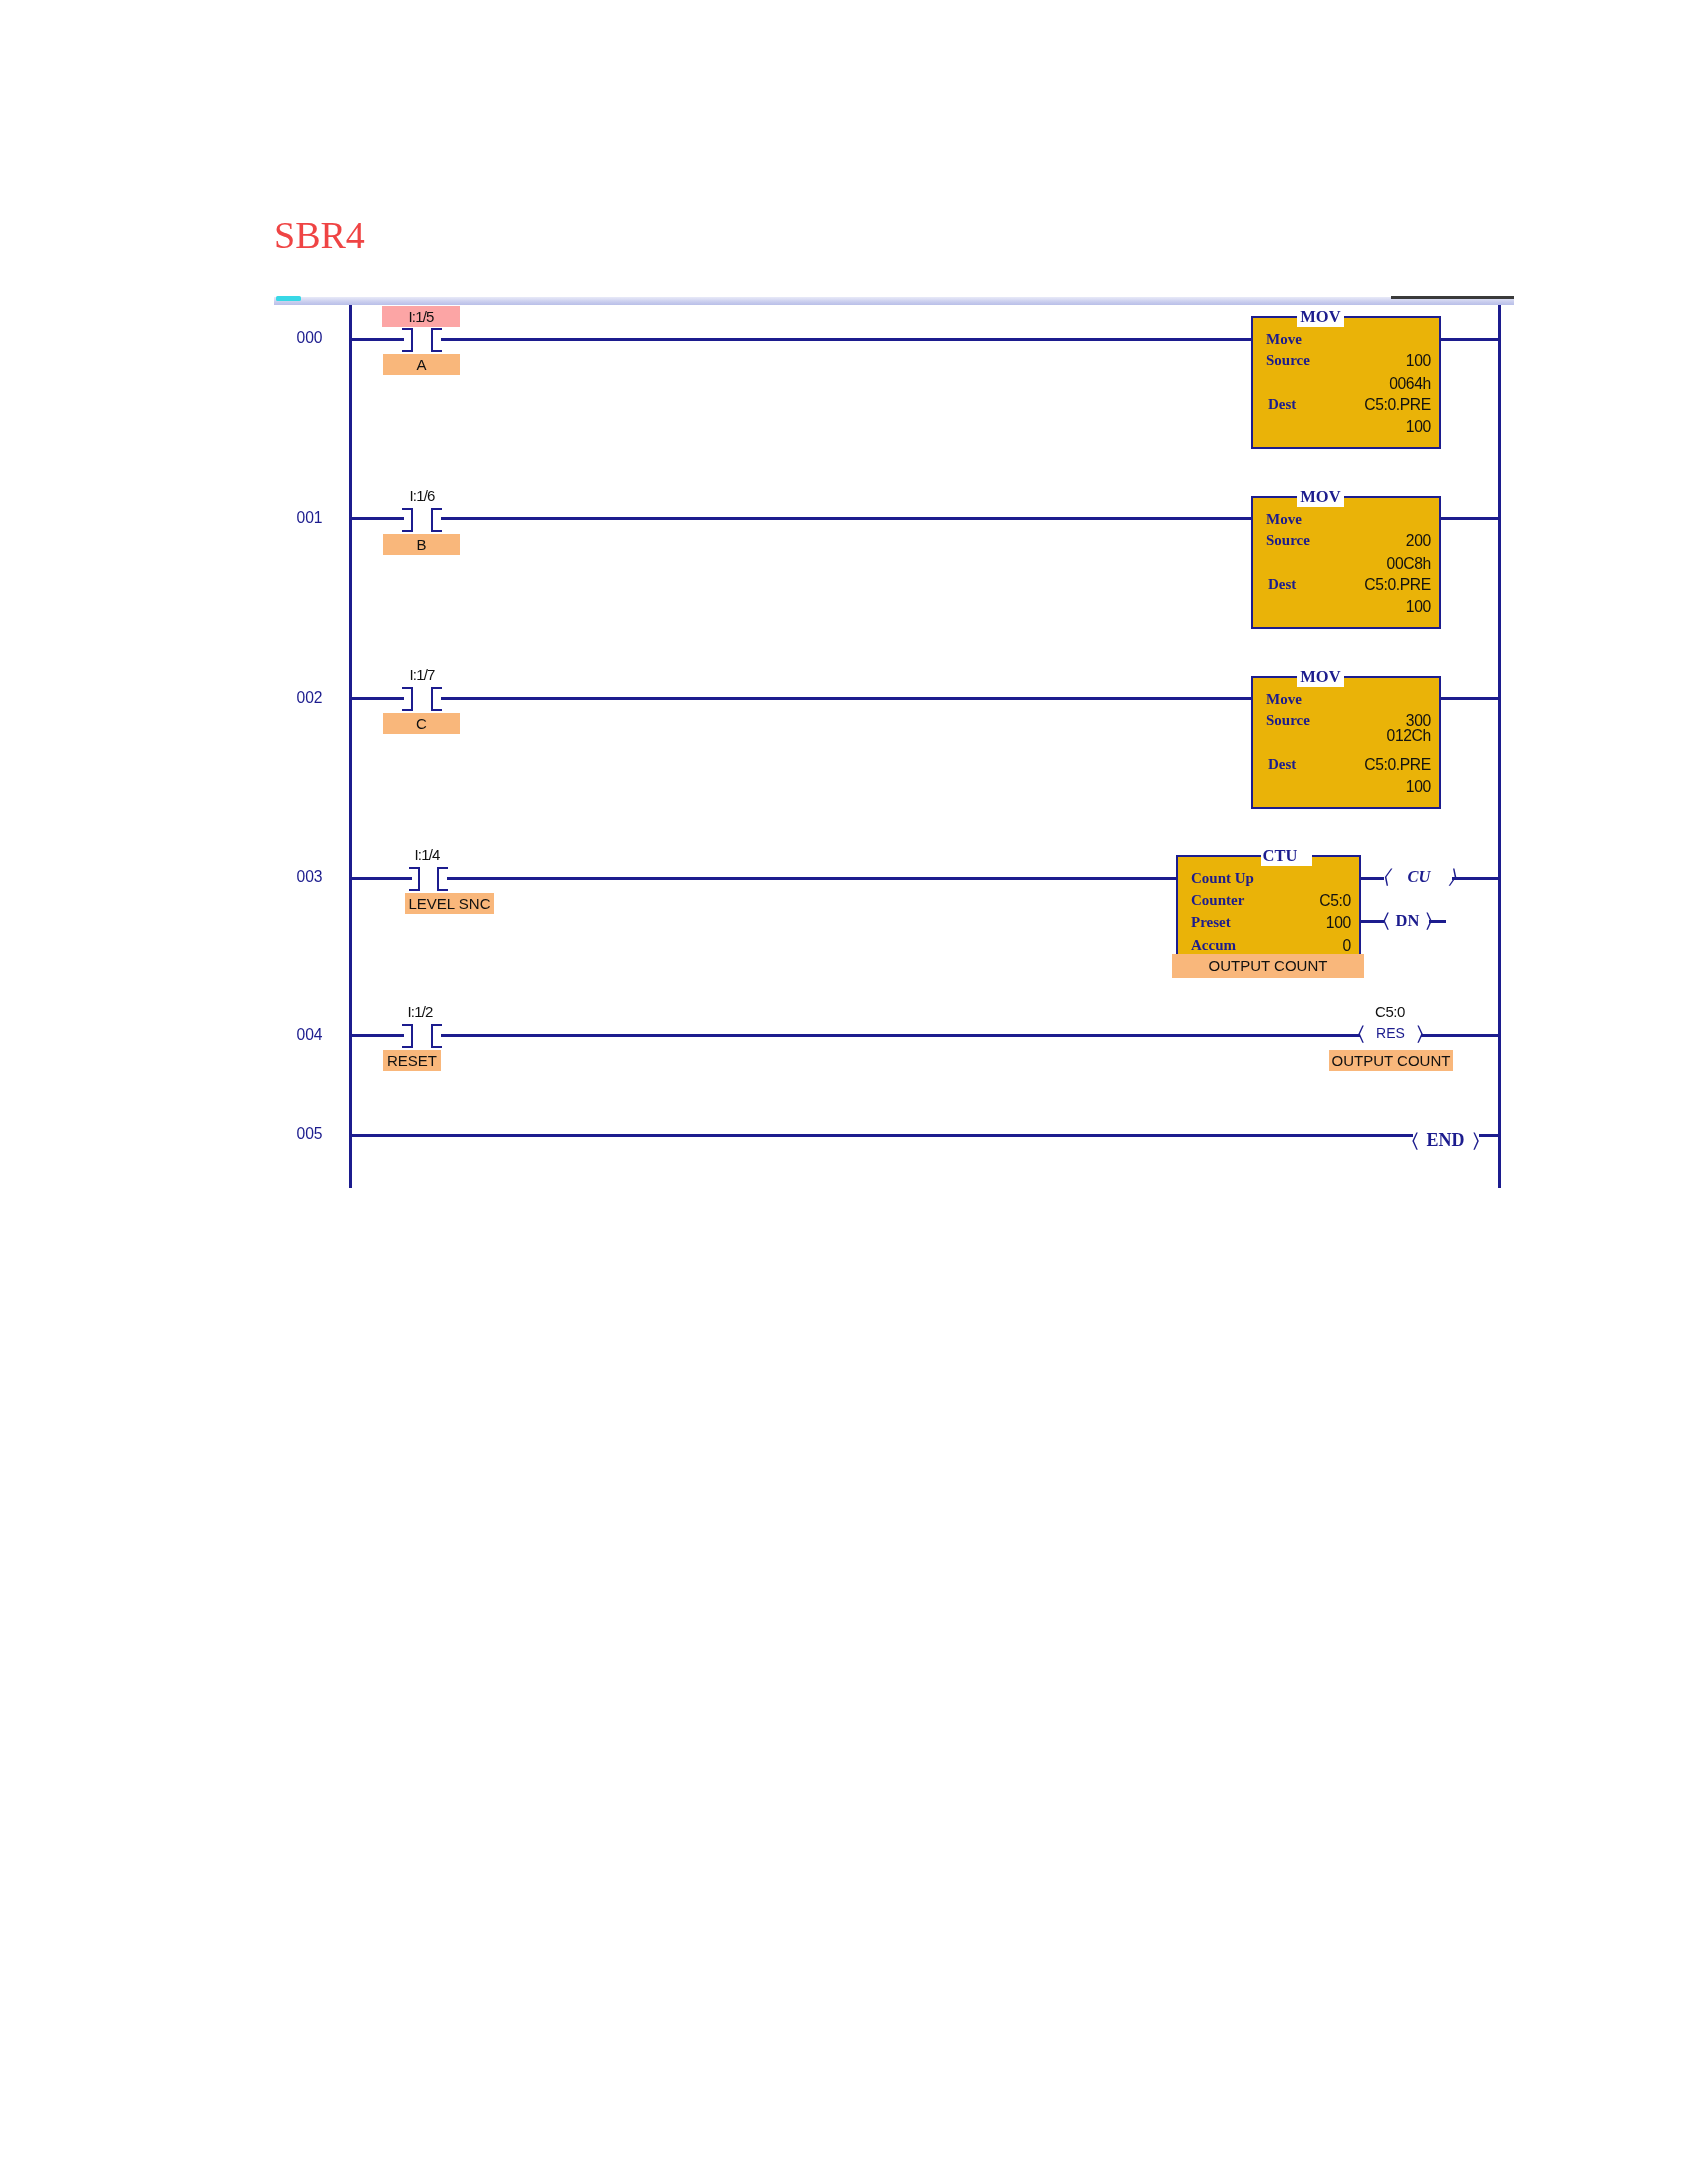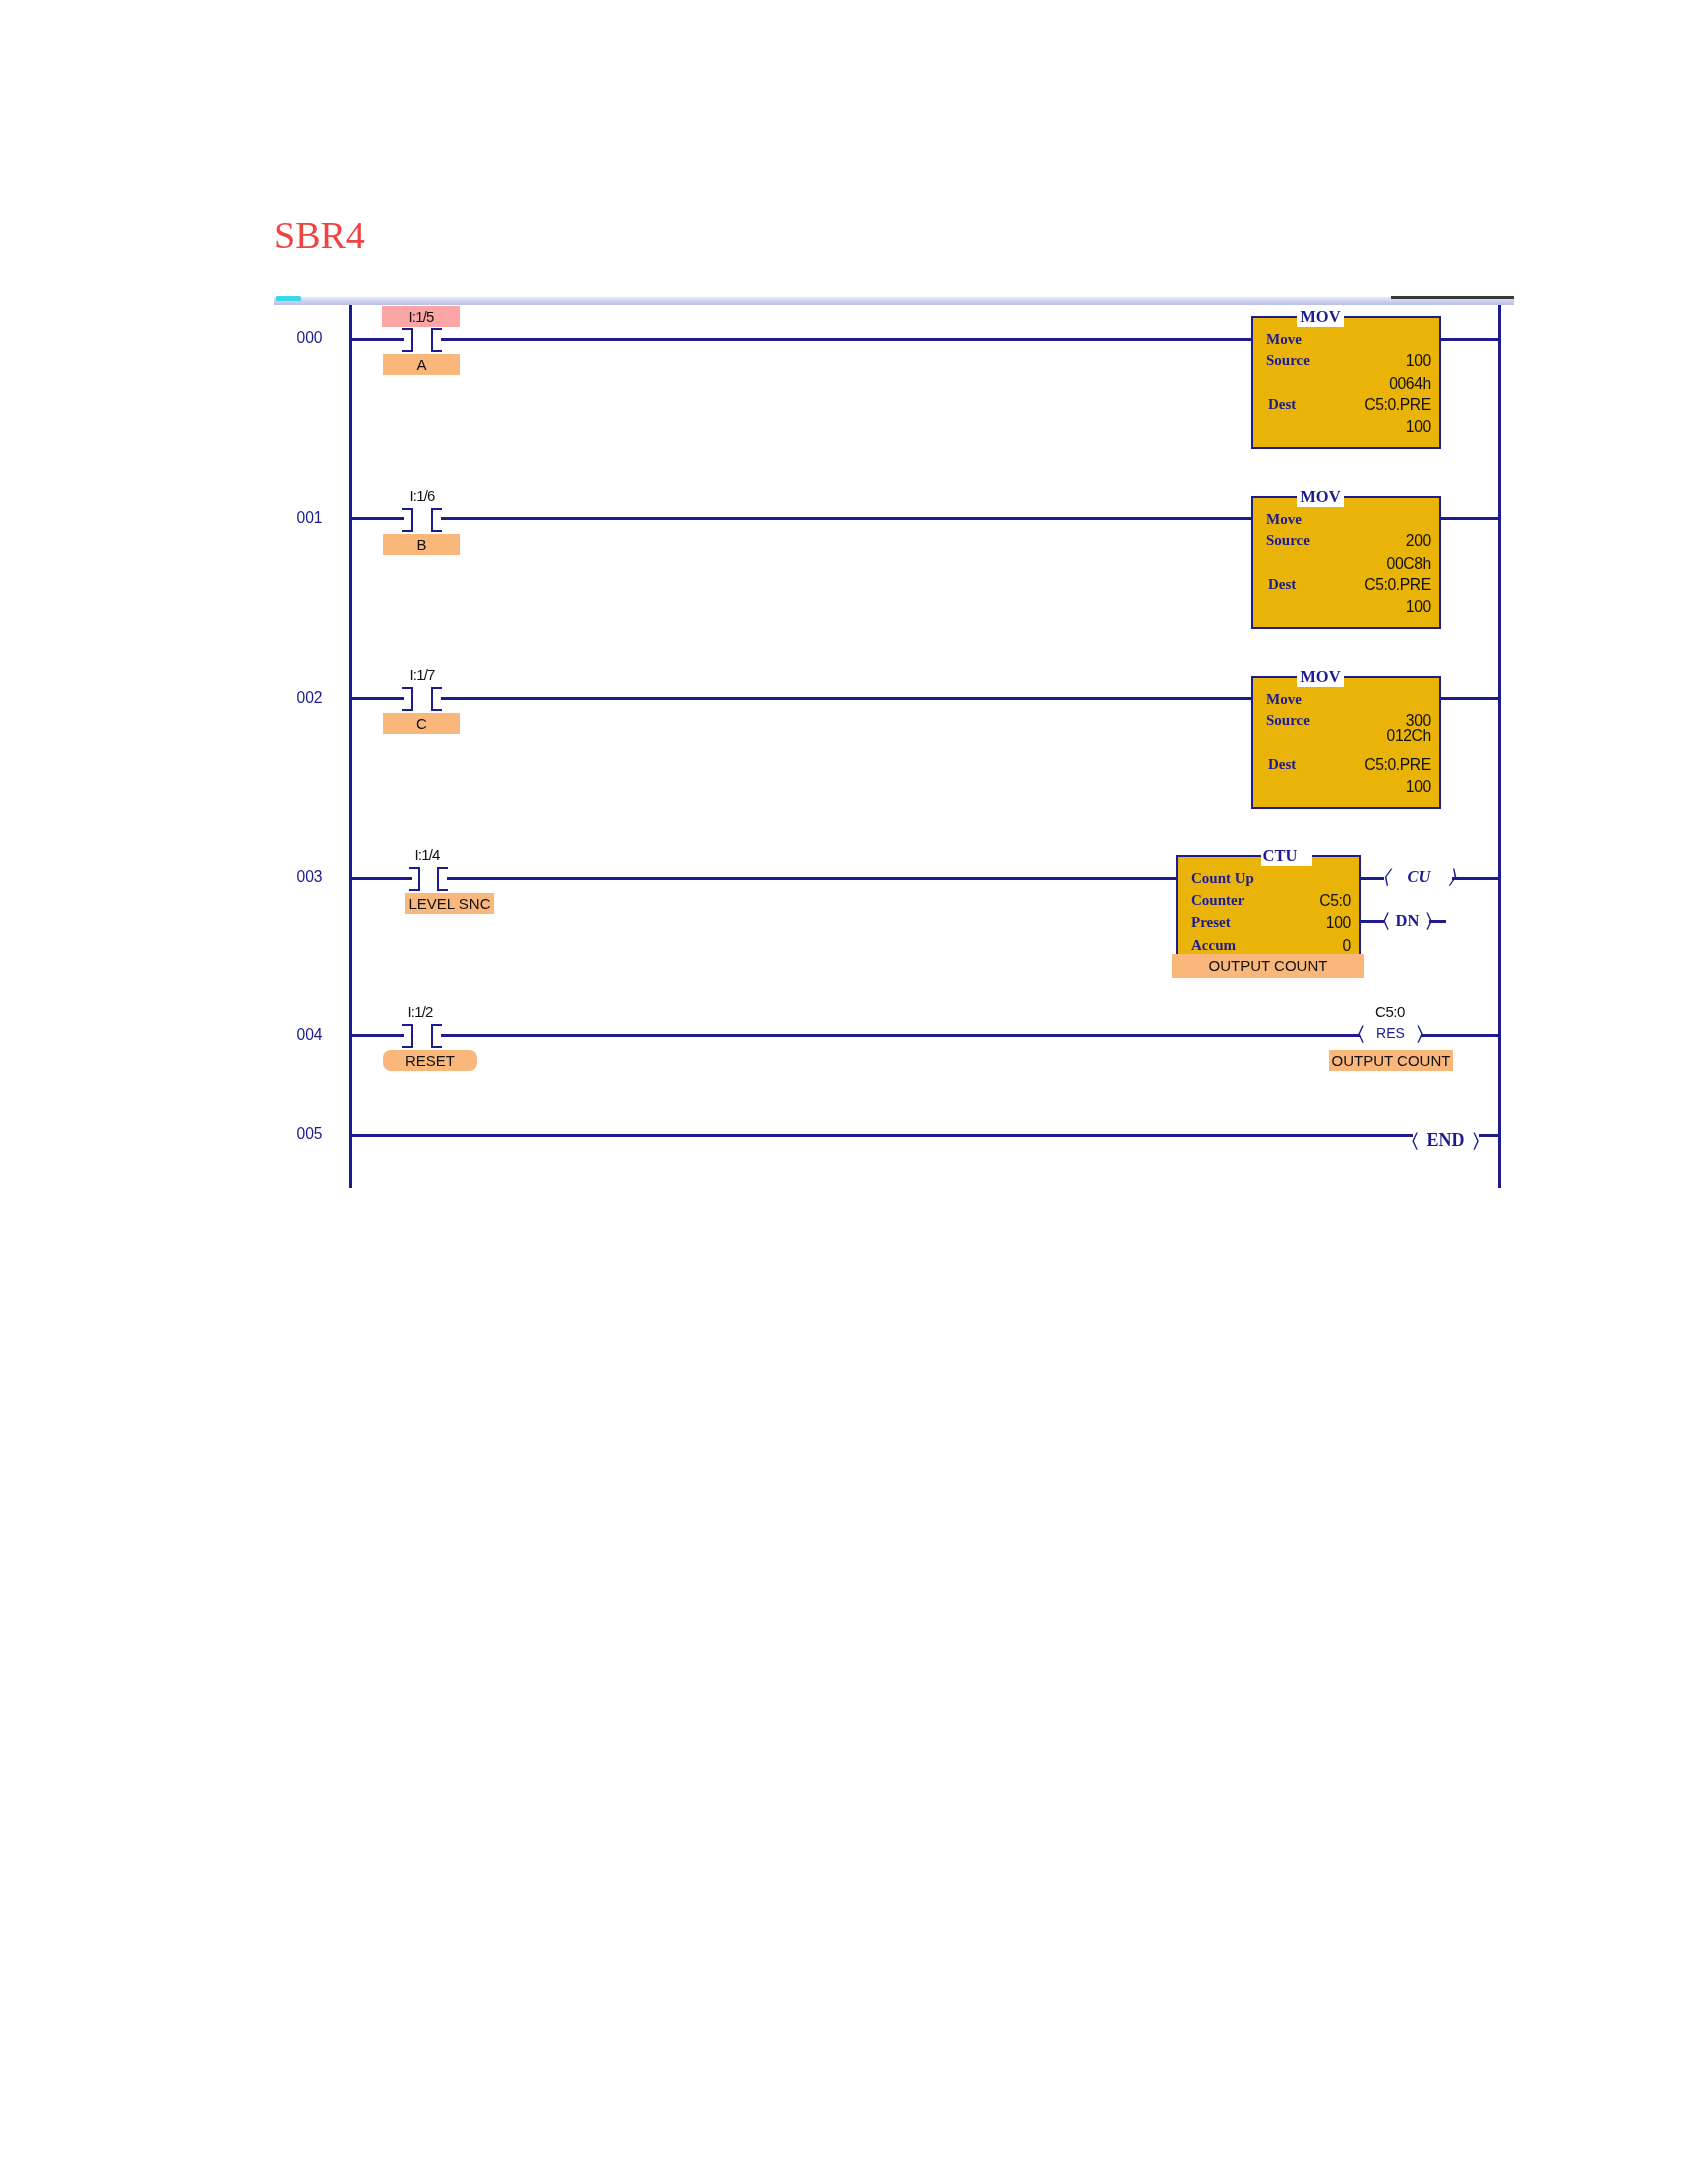--- a/index.html
+++ b/index.html
@@ -143,21 +143,21 @@
   <div>
     <div class="rung-num" style="top:1027px;">004</div>
     <div class="rung-line" style="left:350px; top:1034px; width:54px;"></div>
     <div class="rung-line" style="left:441px; top:1034px; width:919px;"></div>
     <div class="rung-line" style="left:1421px; top:1034px; width:77px;"></div>
     <div class="addr" style="left:379px; top:1004px;">I:1/2</div>
     <div>
       <div class="bracket-l" style="left:402px; top:1024px;"></div>
       <div class="bracket-r" style="left:431px; top:1024px;"></div>
     </div>
-    <div class="tag" style="left:383px; top:1050px; width:94px;border-radius:8px;">RESET</div>
+    <div class="tag" style="left:383px; top:1050px; width:58px;">RESET</div>
     <div class="coil-addr" style="left:1351px; top:1004px; width:78px;">C5:0</div>
     <div class="coil sans" style="left:1361px; top:1023px; width:59px;"><span>RES</span></div>
     <div class="tag" style="left:1329px; top:1050px; width:124px;">OUTPUT COUNT</div>
   </div>
 
   <div>
     <div class="rung-num" style="top:1126px;">005</div>
     <div class="rung-line" style="left:350px; top:1134px; width:1063px;"></div>
     <div class="rung-line" style="left:1479px; top:1134px; width:20px;"></div>
     <div class="coil" style="left:1415px; top:1130px; width:61px; font-size:18px;"><span>END</span></div>

